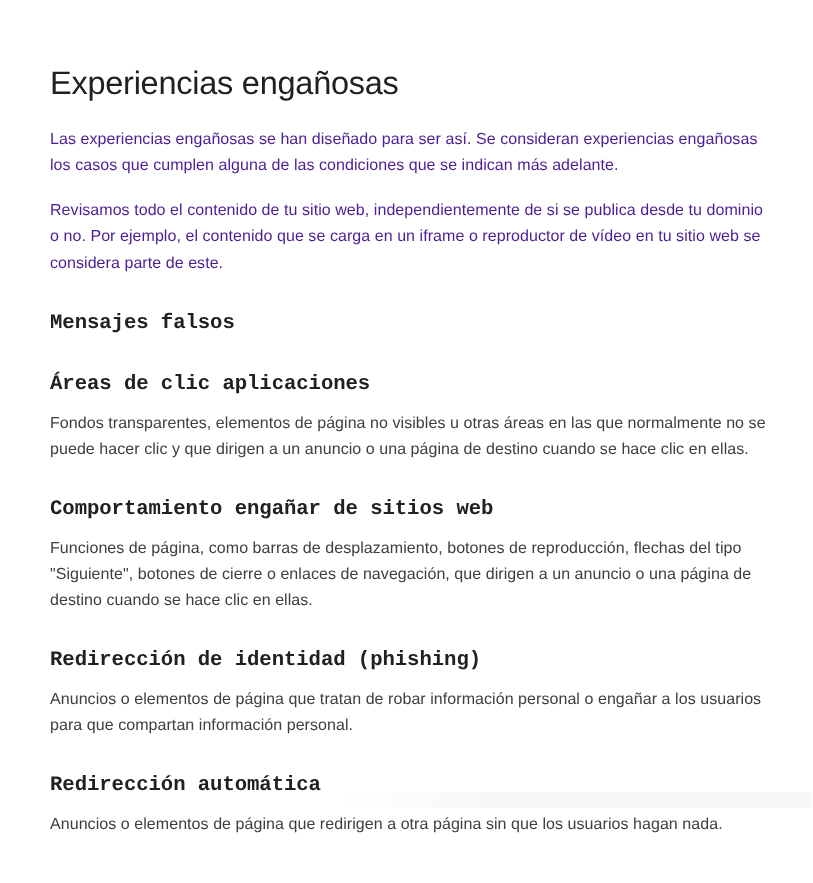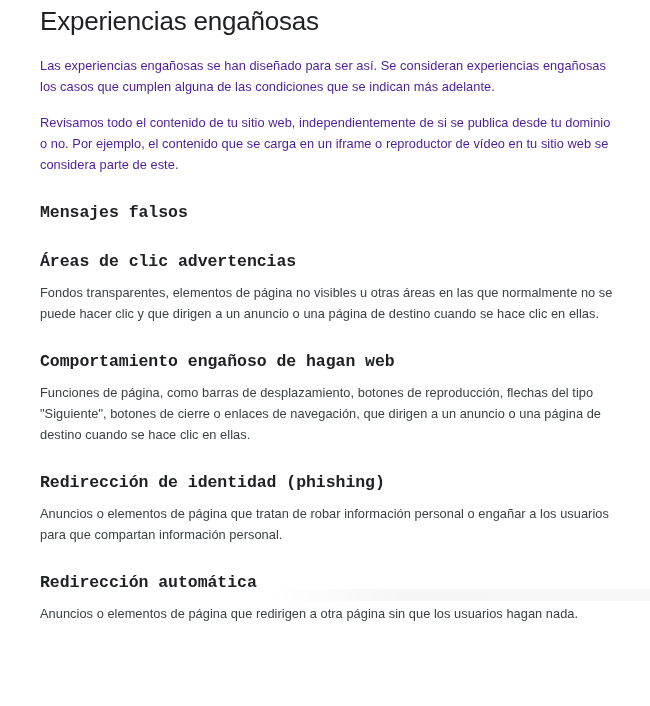--- a/index.html
+++ b/index.html
@@ -17,20 +17,21 @@
     position: relative;
   }
 
   #doc {
     box-sizing: border-box;
     width: 650px;
     height: 601px;
     padding: 0 34px 0 40px;
     background: #ffffff;
     position: relative;
+    margin-top: 45px;
   }
 
   .page-title {
     font-size: 26px;
     font-weight: 400;
     line-height: 32px;
     color: #202124;
     letter-spacing: -0.2px;
     margin: 0;
     padding-top: 5px;
@@ -96,26 +97,26 @@
 
   <p class="intro-para">Las experiencias engañosas se han diseñado para ser así. Se consideran experiencias engañosas los casos que cumplen alguna de las condiciones que se indican más adelante.</p>
 
   <p class="intro-para">Revisamos todo el contenido de tu sitio web, independientemente de si se publica desde tu dominio o no. Por ejemplo, el contenido que se carga en un iframe o reproductor de vídeo en tu sitio web se considera parte de este.</p>
 
   <div class="section">
     <h2 class="section-heading">Mensajes falsos</h2>
   </div>
 
   <div class="section">
-    <h2 class="section-heading">Áreas de clic advertencias</h2>
+    <h2 class="section-heading">Áreas de clic aplicaciones</h2>
     <p class="section-body">Fondos transparentes, elementos de página no visibles u otras áreas en las que normalmente no se puede hacer clic y que dirigen a un anuncio o una página de destino cuando se hace clic en ellas.</p>
   </div>
 
   <div class="section">
-    <h2 class="section-heading">Comportamiento engañoso de hagan web</h2>
+    <h2 class="section-heading">Comportamiento engañar de sitios web</h2>
     <p class="section-body">Funciones de página, como barras de desplazamiento, botones de reproducción, flechas del tipo "Siguiente", botones de cierre o enlaces de navegación, que dirigen a un anuncio o una página de destino cuando se hace clic en ellas.</p>
   </div>
 
   <div class="section">
     <h2 class="section-heading">Redirección de identidad (phishing)</h2>
     <p class="section-body">Anuncios o elementos de página que tratan de robar información personal o engañar a los usuarios para que compartan información personal.</p>
   </div>
 
   <div class="section">
     <h2 class="section-heading">Redirección automática</h2>

